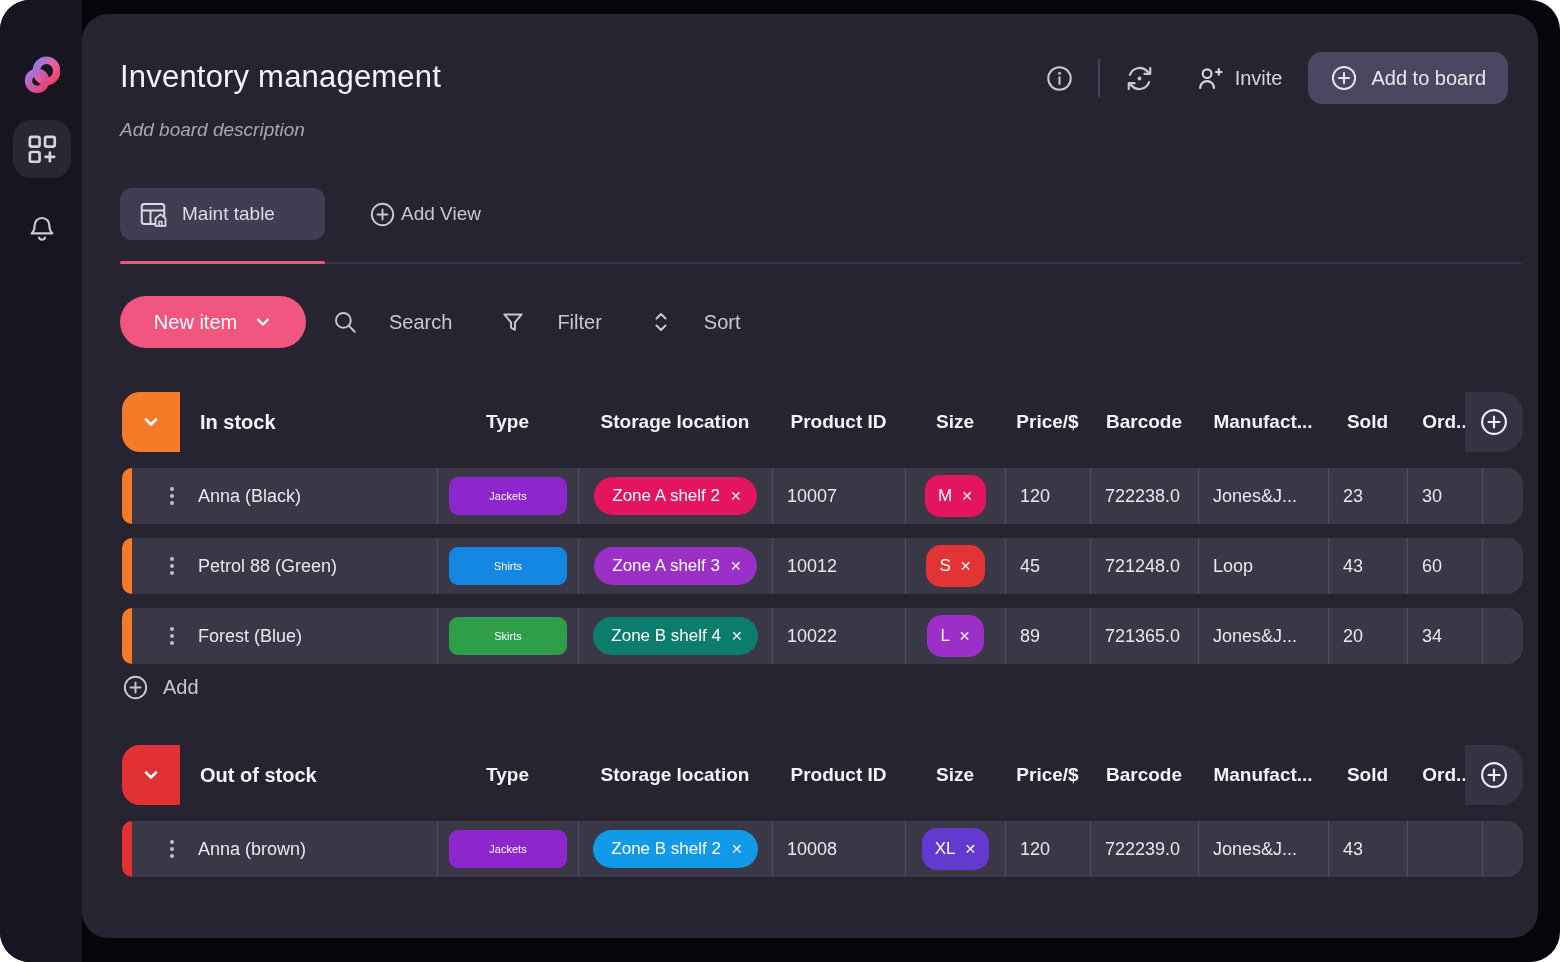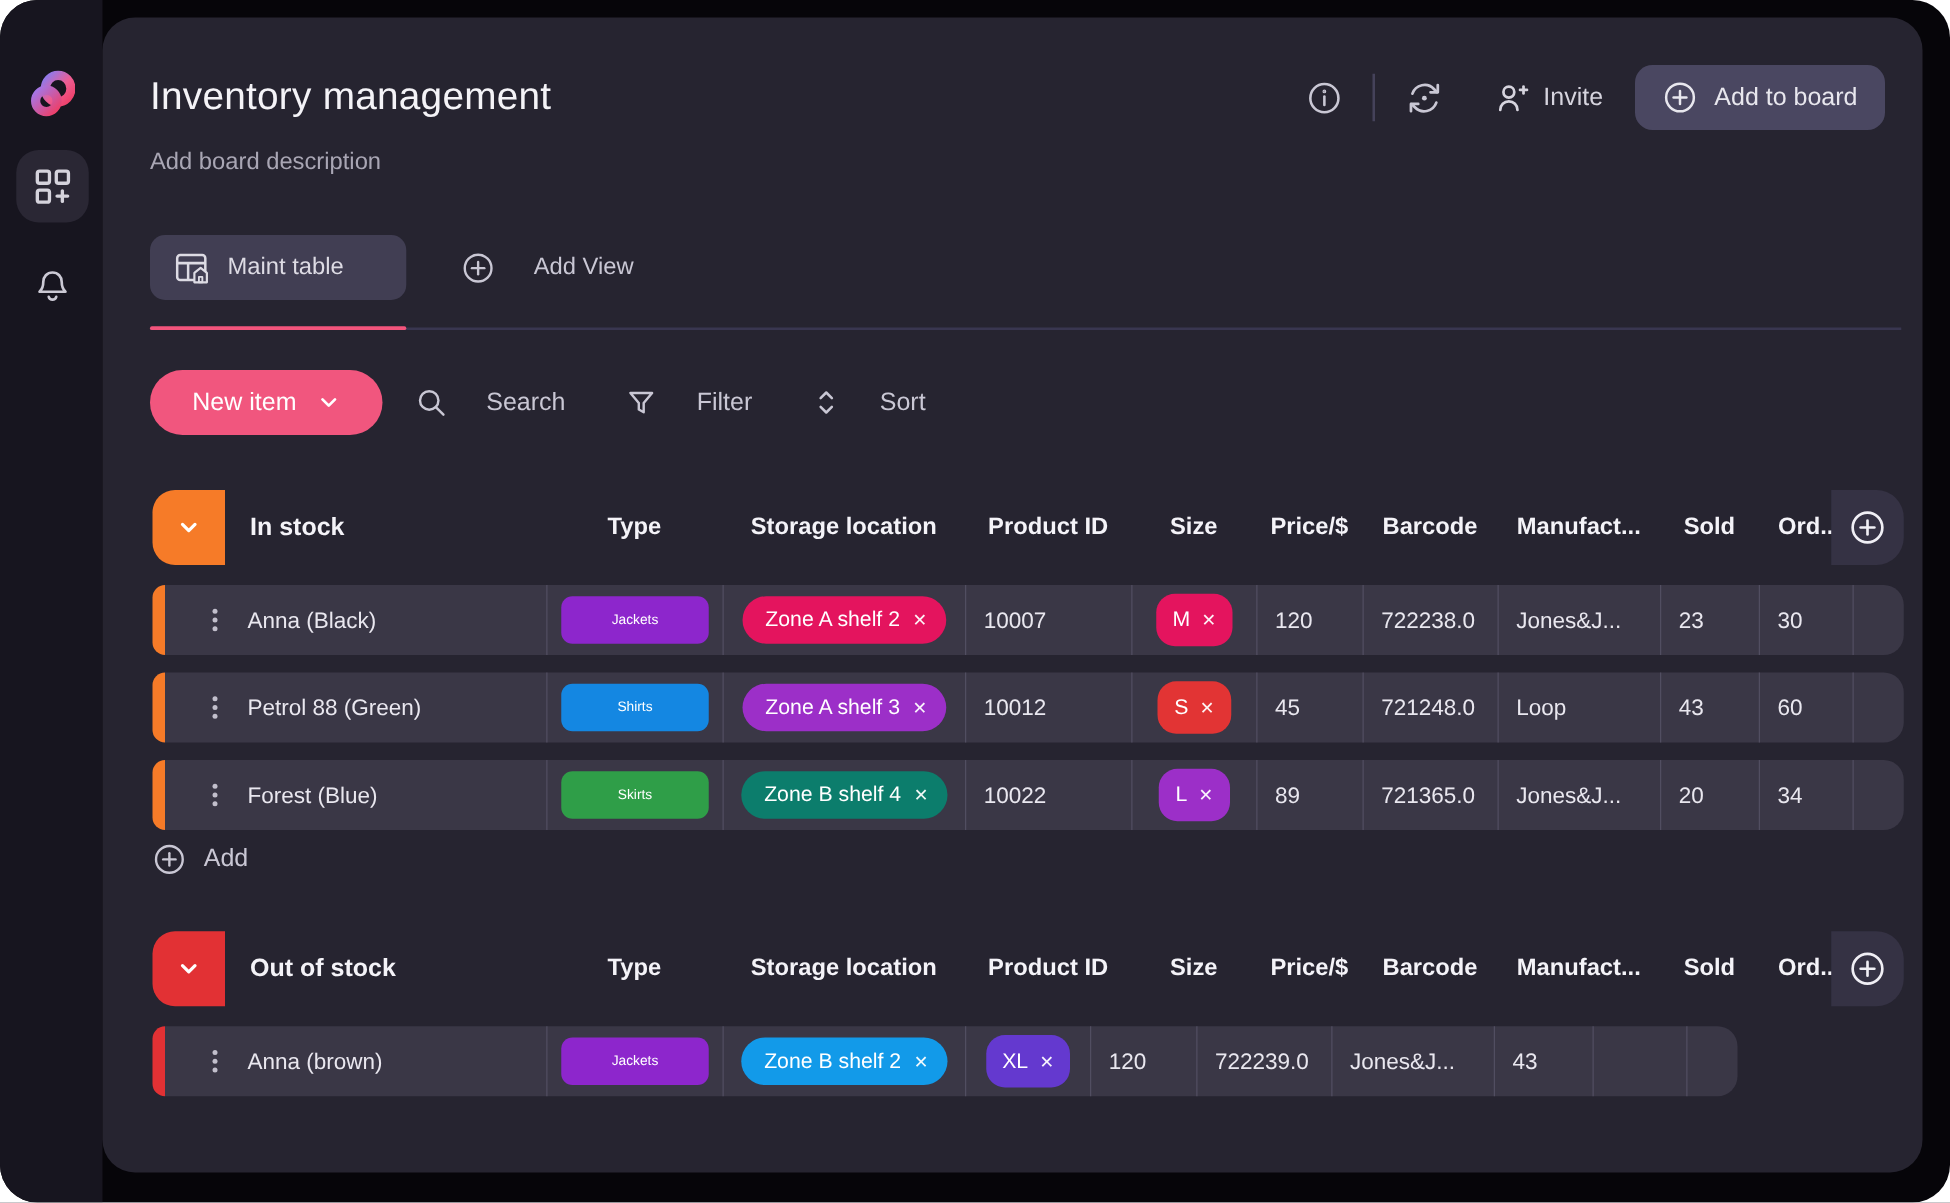--- a/index.html
+++ b/index.html
@@ -12,34 +12,34 @@
   .nav-btn { position:absolute; left:13px; width:58px; height:58px; border-radius:18px;
              display:flex; align-items:center; justify-content:center; color:#cbc9d4; }
   .nav-btn.boards { top:120px; background:#2a2734; }
   .nav-btn.bellbtn { top:200px; }
 
   
   .card { position:absolute; left:82px; top:14px; width:1456px; height:924px;
           background:#262430; border-radius:26px; padding:0 15px 0 38px; }
 
   h1.title { margin:44px 0 0 0; font-size:31px; line-height:38px; font-weight:500; color:#f4f3f7; letter-spacing:.2px; }
-  .desc { margin-top:22px; font-size:19px; line-height:24px; color:#a9a6b4; }
+  .desc { margin-top:22px; font-size:19px; line-height:24px; color:#a9a6b4;font-style:italic; }
 
   .actions { position:absolute; top:38px; right:30px; height:52px; display:flex; align-items:center; color:#c9c7d4; }
   .icon-btn { display:flex; align-items:center; justify-content:center; }
   .vsep { width:2px; height:38px; background:#45425a; margin:0 24px; }
   .invite { display:flex; align-items:center; gap:11px; margin-left:40px; font-size:20px; color:#d6d4de; }
   .add-board { margin-left:26px; height:52px; padding:0 22px; border-radius:14px; background:#4a4761;
                display:flex; align-items:center; gap:13px; font-size:20px; color:#e8e7ee; }
 
   
   .tabs { margin-top:46px; display:flex; align-items:center; }
   .tab-pill { width:205px; height:52px; background:#413e53; border-radius:12px;
               display:flex; align-items:center; gap:14px; padding-left:18px; color:#dddbe4; font-size:19px; }
-  .add-view { margin-left:44px; display:flex; align-items:center; gap:31px; color:#c9c7d4; font-size:19px; }
+  .add-view { margin-left:44px; display:flex; align-items:center; gap:5px; color:#c9c7d4; font-size:19px; }
   .underline { position:relative; margin-top:21px; height:3px; }
   .underline .base { position:absolute; left:0; right:2px; top:1px; height:2px; background:#393650; }
   .underline .active { position:absolute; left:0; top:0; width:205px; height:3px; background:#f3547c; border-radius:2px; }
 
   
   .toolbar { margin-top:32px; display:flex; align-items:center; }
   .btn-new { width:186px; height:52px; border-radius:26px; background:#f1567e; color:#fff; font-size:20px;
              display:flex; align-items:center; justify-content:center; gap:17px; }
   .tool { display:flex; align-items:center; gap:31px; color:#c9c7d4; font-size:20px; }
   .tool.search { margin-left:26px; }
@@ -438,20 +438,21 @@
             </div>
             <div class="cell c-type cc">
               <span class="pill-type" style="background: rgb(141, 38, 204);">Jackets</span>
             </div>
             <div class="cell c-stor cc">
               <span class="pill-tag" style="background: rgb(18, 154, 233);">
                 <span>Zone B shelf 2</span>
                 <span class="x">✕</span>
               </span>
             </div>
+            <div class="cell c-pid tx">10008</div>
             <div class="cell c-size cc">
               <span class="pill-size" style="background: rgb(100, 57, 207);">
                 <span>XL</span>
                 <span class="x">✕</span>
               </span>
             </div>
             <div class="cell c-price tx">120</div>
             <div class="cell c-bar tx">722239.0</div>
             <div class="cell c-man tx">Jones&amp;J...</div>
             <div class="cell c-sold tx">43</div>

